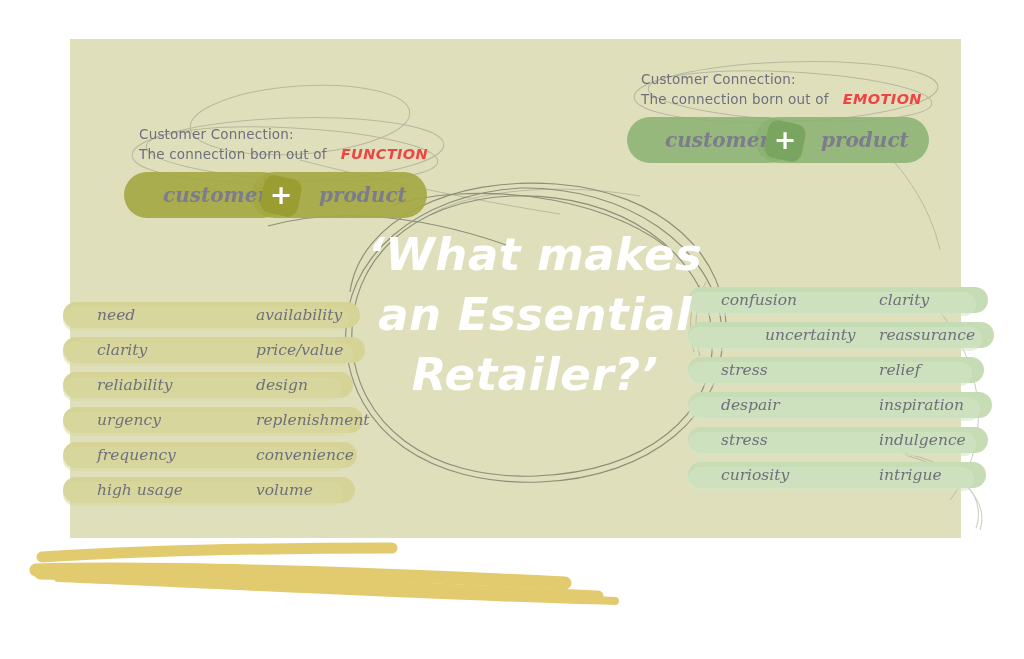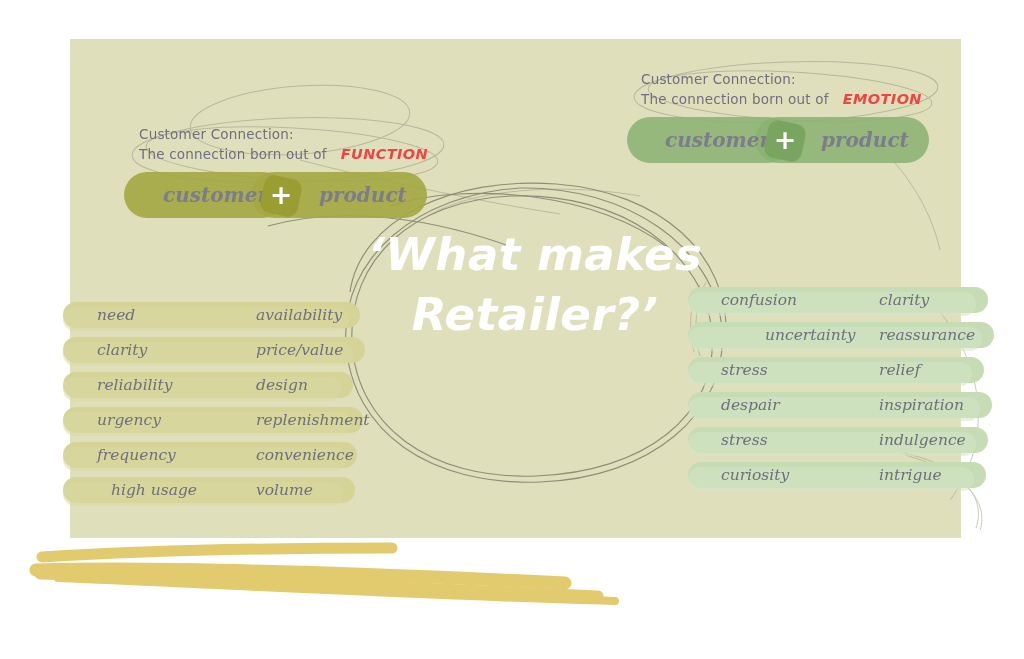--- a/index.html
+++ b/index.html
@@ -289,21 +289,21 @@
     <div class="word-row">
       <div class="bar" style="width:294px;"></div>
       <div class="bar b2" style="width:283px;"></div>
       <div class="w-left" style="left:34px;">frequency</div>
       <div class="w-right" style="left:193px;">convenience</div>
     </div>
 
     <div class="word-row">
       <div class="bar" style="width:292px;"></div>
       <div class="bar b2" style="width:280px;"></div>
-      <div class="w-left" style="left:48px;">high usage</div>
+      <div class="w-left" style="left:34px;">high usage</div>
       <div class="w-right" style="left:193px;">volume</div>
     </div>
   </div>
 
   <div class="wordlist right-list" style="left:688px; top:283px; width:320px;">
 
     <div class="word-row">
       <div class="bar" style="width:300px;"></div>
       <div class="bar b2" style="width:288px;"></div>
       <div class="w-left" style="left:33px;">confusion</div>
@@ -341,20 +341,21 @@
     <div class="word-row">
       <div class="bar" style="width:298px;"></div>
       <div class="bar b2" style="width:286px;"></div>
       <div class="w-left" style="left:33px;">curiosity</div>
       <div class="w-right" style="left:191px;">intrigue</div>
     </div>
   </div>
 
   <div class="title">
     <div>‘What makes</div>
+    <div>an Essential</div>
     <div>Retailer?’</div>
   </div>
 
   <svg class="deco" viewBox="0 0 1024 659" xmlns="http://www.w3.org/2000/svg">
     <g stroke="#e2ca6e" stroke-linecap="round" fill="none">
       <path d="M42 557 C 140 551 280 548 392 548" stroke-width="11"></path>
       <path d="M36 570 C 190 566 420 576 565 583" stroke-width="13"></path>
       <path d="M40 574 C 200 578 420 588 598 596" stroke-width="11"></path>
       <path d="M58 578 C 210 584 420 596 615 601" stroke-width="8"></path>
       <path d="M90 567 C 230 567 370 573 502 578" stroke-width="8"></path>

